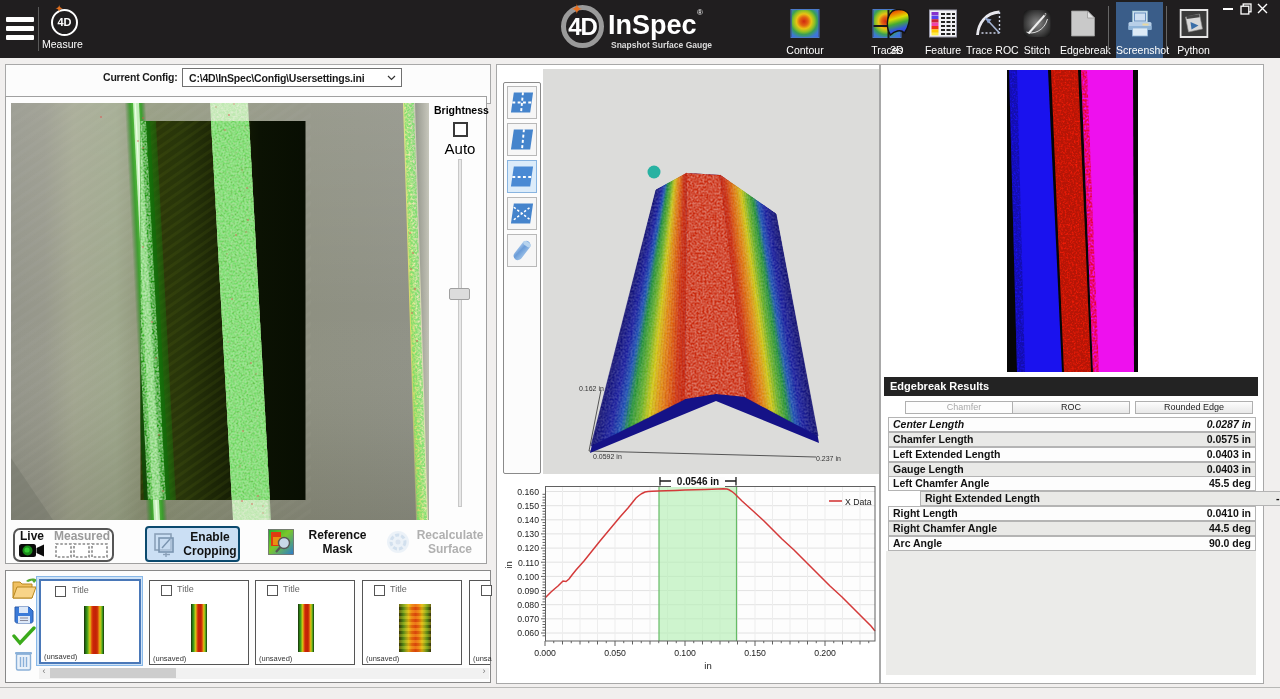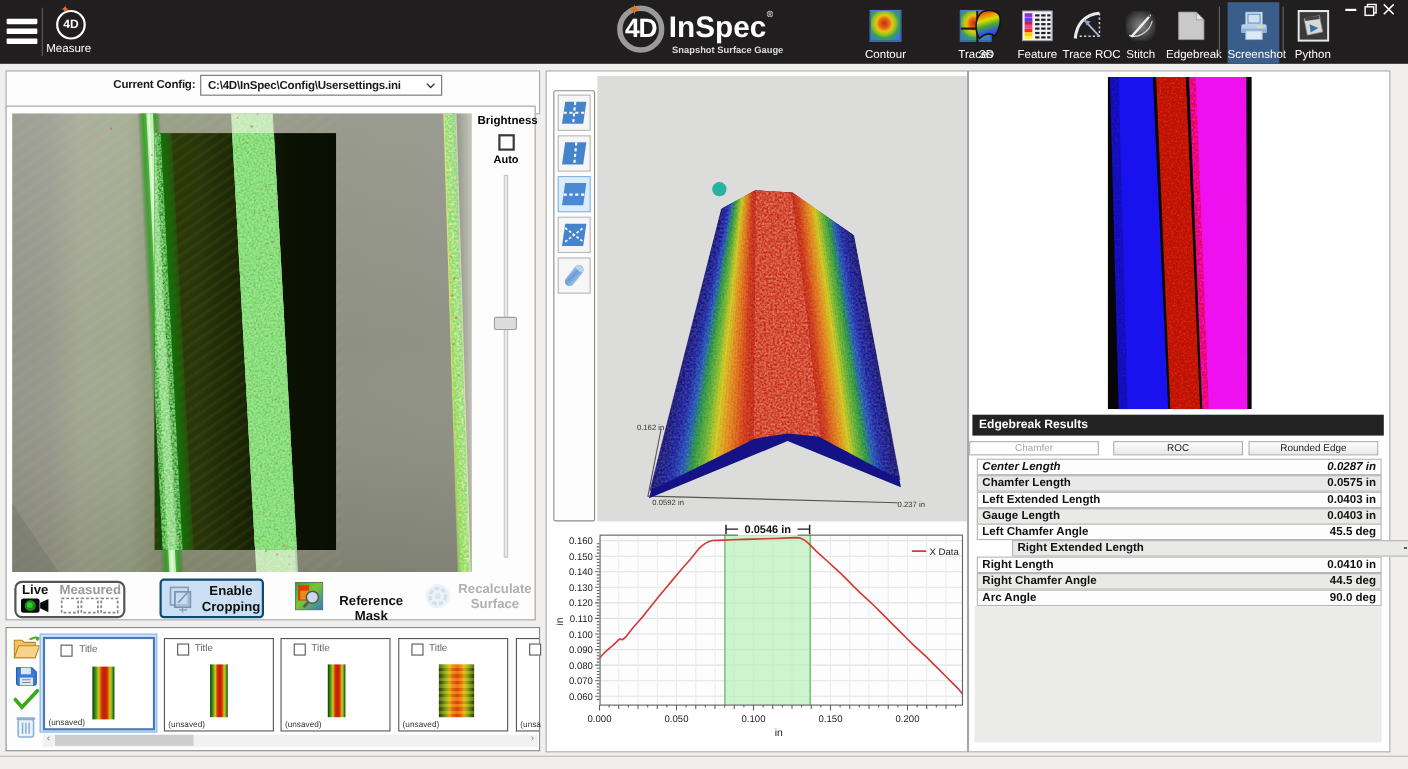--- a/index.html
+++ b/index.html
@@ -40,21 +40,21 @@
 #botline { position:absolute; left:0; top:687px; width:1280px; height:1px; background:#b8b8b6; }
 
 
 #cfg-lbl { position:absolute; left:97px; top:6px; font-size:10.5px; font-weight:bold; color:#1a1a1a; letter-spacing:-0.2px; }
 #cfg-dd { position:absolute; left:176px; top:3px; width:220px; height:19px; border:1px solid #707070; background:#fff; font-size:10.5px; font-weight:bold; color:#1a1a1a; line-height:18px; padding-left:6px; letter-spacing:-0.2px; }
 
 
 #bright { position:absolute; left:428px; top:7px; width:52px; height:450px; }
 #bright .t { text-align:center; font-size:10.5px; font-weight:bold; }
 #bright .cb { margin:6px auto 0; width:15px; height:15px; border:2px solid #3a3a3a; background:#fff; }
-#bright .auto { text-align:center; font-size:10px; font-weight:bold; margin-top:3px; }
+#bright .auto { text-align:center; font-size:15px; font-weight:normal; margin-top:3px; }
 #slider-track { position:absolute; left:24px; top:55px; width:4px; height:348px; background:#e8e8e8; border:1px solid #c8c8c8; }
 #slider-thumb { position:absolute; left:15px; top:184px; width:21px; height:12px; background:#dcdcdc; border:1px solid #a0a0a0; border-radius:2px; }
 
 
 .btnrow { position:absolute; top:429px; left:0; width:486px; height:36px; }
 #grp-live { position:absolute; left:7px; top:0px; width:101px; height:34px; border:2px solid #555; border-radius:7px; }
 .b-label { font-size:12px; font-weight:bold; color:#111; }
 .b-label.gray { color:#9a9a9a; }
 
 
@@ -436,21 +436,21 @@
               <stop offset="0.55" stop-color="#17800c" stop-opacity="0.55"></stop>
               <stop offset="1" stop-color="#166008" stop-opacity="0"></stop>
       </linearGradient>
     </defs>
         <rect x="0.5" y="0.5" width="25" height="25" fill="url(#mg1)" stroke="#666" stroke-width="0.8"></rect>
         <rect x="3" y="3" width="10" height="14" fill="#e03a10"></rect>
           <rect x="5" y="8" width="12" height="8" fill="#e8a010" opacity="0.85"></rect>
         <circle cx="16" cy="14" r="5.5" fill="#c8d8e8" stroke="#555" stroke-width="1.4"></circle>
         <line x1="12" y1="18.5" x2="8" y2="23" stroke="#555" stroke-width="2.2"></line>
       </svg>
-      <div class="b-label" style="position:absolute;left:32px;top:12px;width:75px;text-align:center;line-height:14px;">Reference Mask</div>
+      <div class="b-label" style="position:absolute;left:32px;top:1px;width:75px;text-align:center;line-height:14px;">Reference Mask</div>
     </div>
     <div id="btn-recalc" style="position:absolute;left:378px;top:-1px;width:105px;height:34px;">
       <svg style="position:absolute;left:2px;top:3px;" width="24" height="24" viewBox="0 0 24 24" opacity="0.5">
         <circle cx="12" cy="12" r="11" fill="#dce8f4"></circle>
           <circle cx="12" cy="12" r="7" fill="none" stroke="#a8c4e0" stroke-width="3" stroke-dasharray="4 2"></circle>
           <circle cx="12" cy="12" r="2.5" fill="#b8cce4"></circle>
       </svg>
       <div class="b-label gray" style="position:absolute;left:28px;top:1px;width:76px;text-align:center;line-height:14px;color:#b0b0b0;">Recalculate Surface</div>
     </div>
   </div>
@@ -853,21 +853,21 @@
     </defs>
     <rect width="131" height="302" fill="#060606"></rect>
     <polygon points="2,0 41,0 55,302 10,302" fill="#1a12ee"></polygon>
     <polygon points="44,0 71,0 84,302 57,302" fill="#f01c08"></polygon>
     <polygon points="44,0 71,0 84,302 57,302" fill="#000000" opacity="0.24" filter="url(#specR)"></polygon>
     <polygon points="74,0 126,0 127,302 86,302" fill="#ee10ee"></polygon>
     <polygon points="74,0 80,0 92,302 86,302" fill="#cc0000" opacity="0.75" filter="url(#specR2)"></polygon>
     <polygon points="2,0 10,0 18,302 10,302" fill="#000030" opacity="0.25" filter="url(#specR)"></polygon>
   </svg>
   <div id="ebr-head">Edgebreak Results</div>
-  <div class="ebtab" style="left:0;background:#fdfdfd;color:#a8a8a8;text-align:center;">Chamfer</div>
+  <div class="ebtab" style="left:24px;background:#fdfdfd;color:#a8a8a8;text-align:center;">Chamfer</div>
   <div class="ebtab" style="left:131px;color:#222;">ROC</div>
   <div class="ebtab" style="left:254px;color:#222;">Rounded Edge</div>
   <div class="ebrow" style="top:352.0px;background:#fdfdfd;font-style:italic;">
       <span class="k">Center Length</span>
       <span class="v">0.0287 in</span>
     </div>
   <div class="ebrow" style="top:366.9px;background:#e9e9e7;">
       <span class="k">Chamfer Length</span>
       <span class="v">0.0575 in</span>
     </div>

